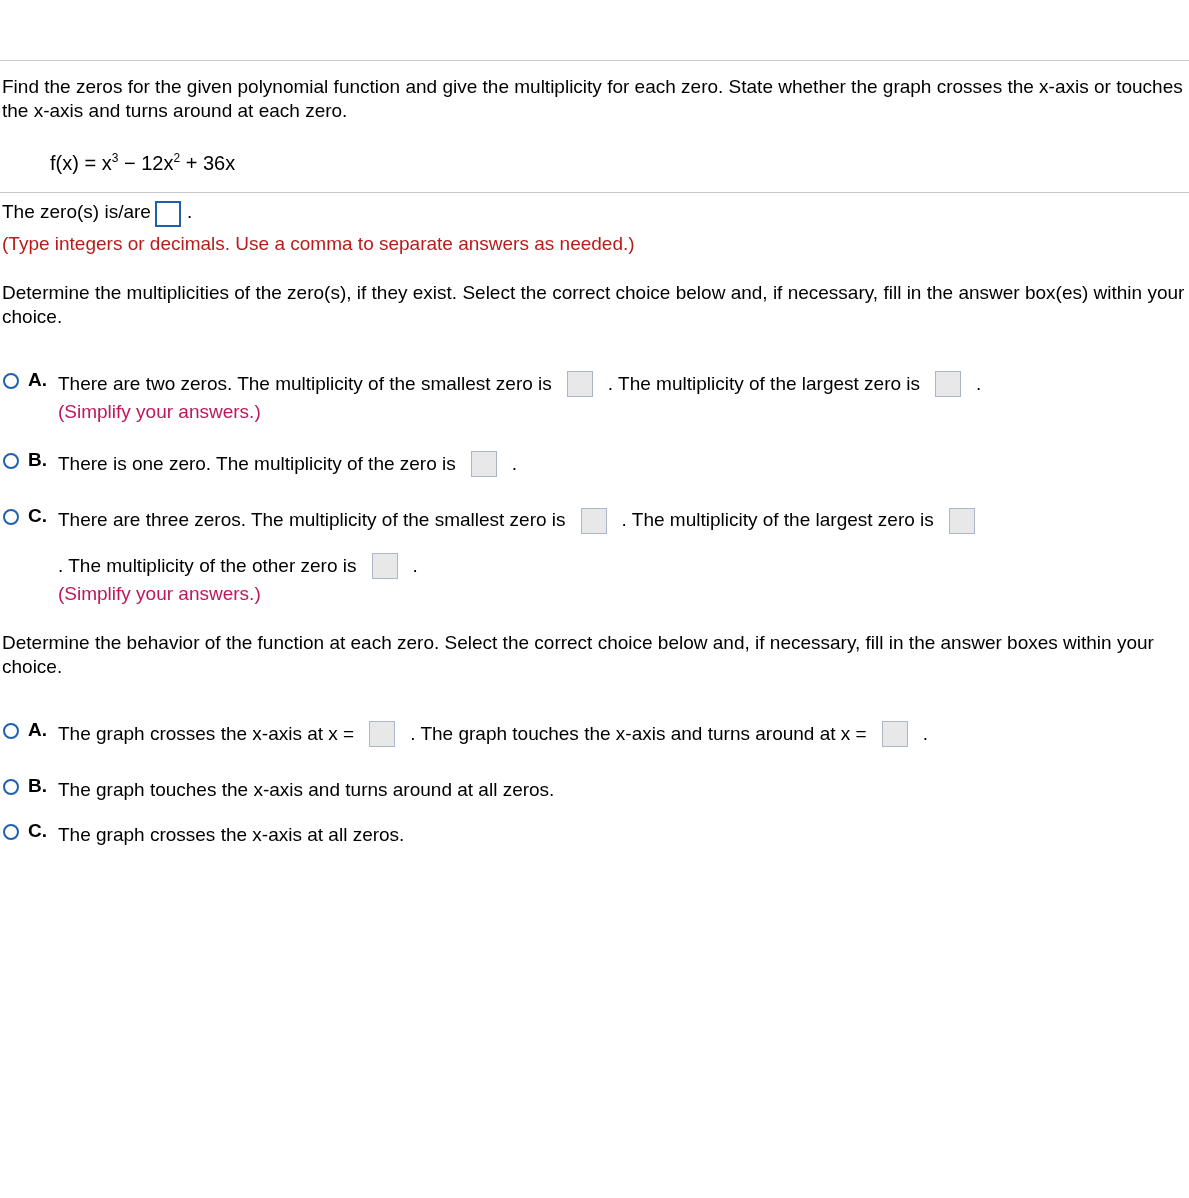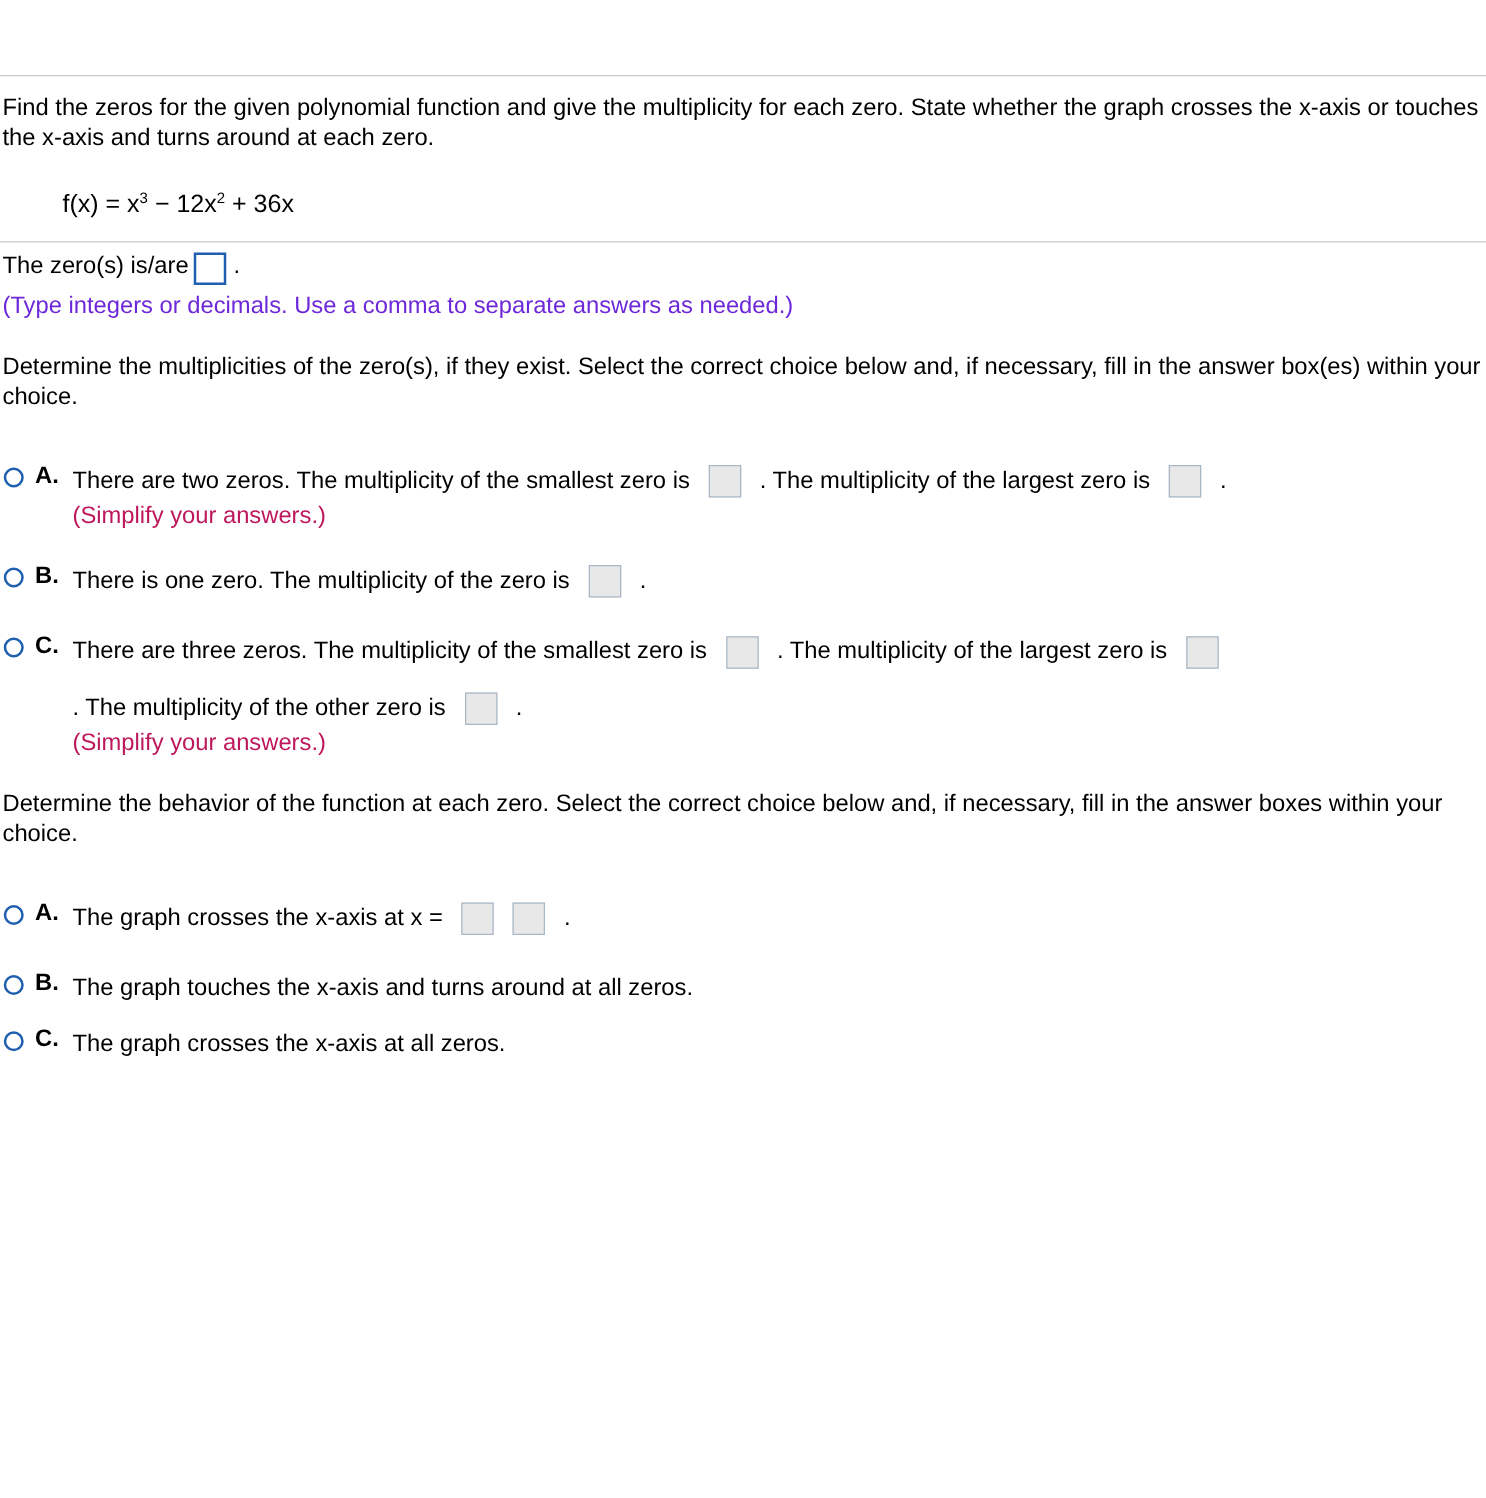--- a/index.html
+++ b/index.html
@@ -13,21 +13,21 @@
       font-stretch: condensed;
     }
     .topspace { height: 60px; }
     .divider { border-top: 1px solid #c8c8c8; margin: 0 0 14px 0; }
     .section { padding: 0 2px; }
     .question-prompt { margin: 10px 0 28px 0; line-height: 1.25; }
     .formula { margin: 0 0 18px 48px; font-size: 20px; }
     .formula sup { font-size: 12px; vertical-align: super; }
     .zeros-line { display: flex; align-items: flex-start; gap: 4px; margin: 6px 0 4px 0; }
     .zeros-line .after { margin-left: 2px; }
-    .hint { color: #6d28d9; margin: 6px 0 26px 0; }
+    .hint { color: #b91c1c; margin: 6px 0 26px 0; }
     .subprompt { margin: 0 0 40px 0; line-height: 1.25; }
     .option-row { display: flex; align-items: flex-start; gap: 8px; margin: 0 0 26px 0; }
     .option-row.tight { margin-bottom: 14px; }
     .radio { flex: 0 0 auto; margin-top: 3px; }
     .radio circle.ring { fill: none; stroke: #1f5fb0; stroke-width: 2; }
     .letter { font-weight: bold; flex: 0 0 22px; margin-top: 0px; }
     .option-body { flex: 1 1 auto; }
     .option-line { display: flex; flex-wrap: wrap; align-items: center; gap: 15px; line-height: 1.6; }
     .option-hint { color: #be185d; margin-top: 2px; }
     .answer-box {
@@ -123,20 +123,21 @@
 
   <div class="option-row">
     <svg class="radio" width="18" height="18">
         <circle class="ring" cx="9" cy="9" r="7"></circle>
       </svg>
     <div class="letter">A.</div>
     <div class="option-body">
       <div class="option-line">
         <span>The graph crosses the x-axis at x =</span>
         <span class="answer-box"></span>
+        <span>. The graph touches the x-axis and turns around at x =</span>
         <span class="answer-box"></span>
         <span>.</span>
       </div>
     </div>
   </div>
 
   <div class="option-row tight">
     <svg class="radio" width="18" height="18">
         <circle class="ring" cx="9" cy="9" r="7"></circle>
       </svg>

